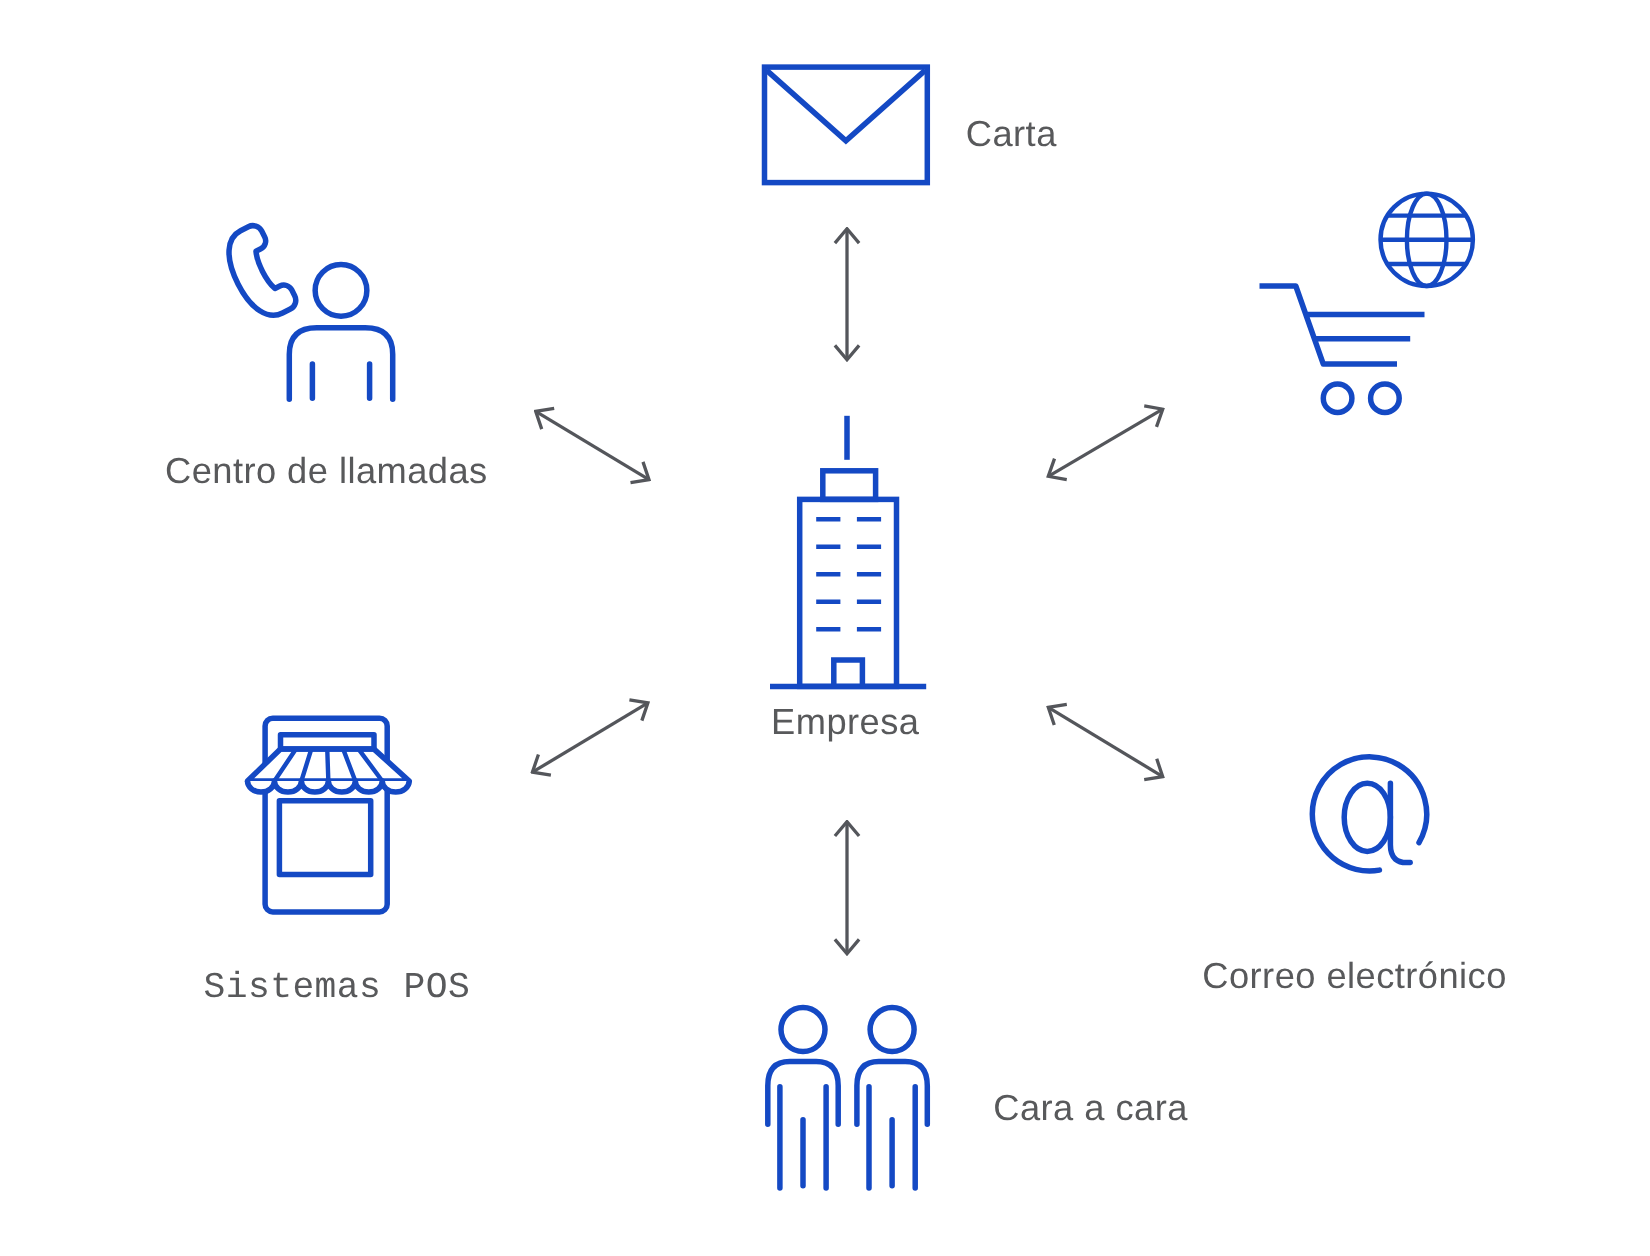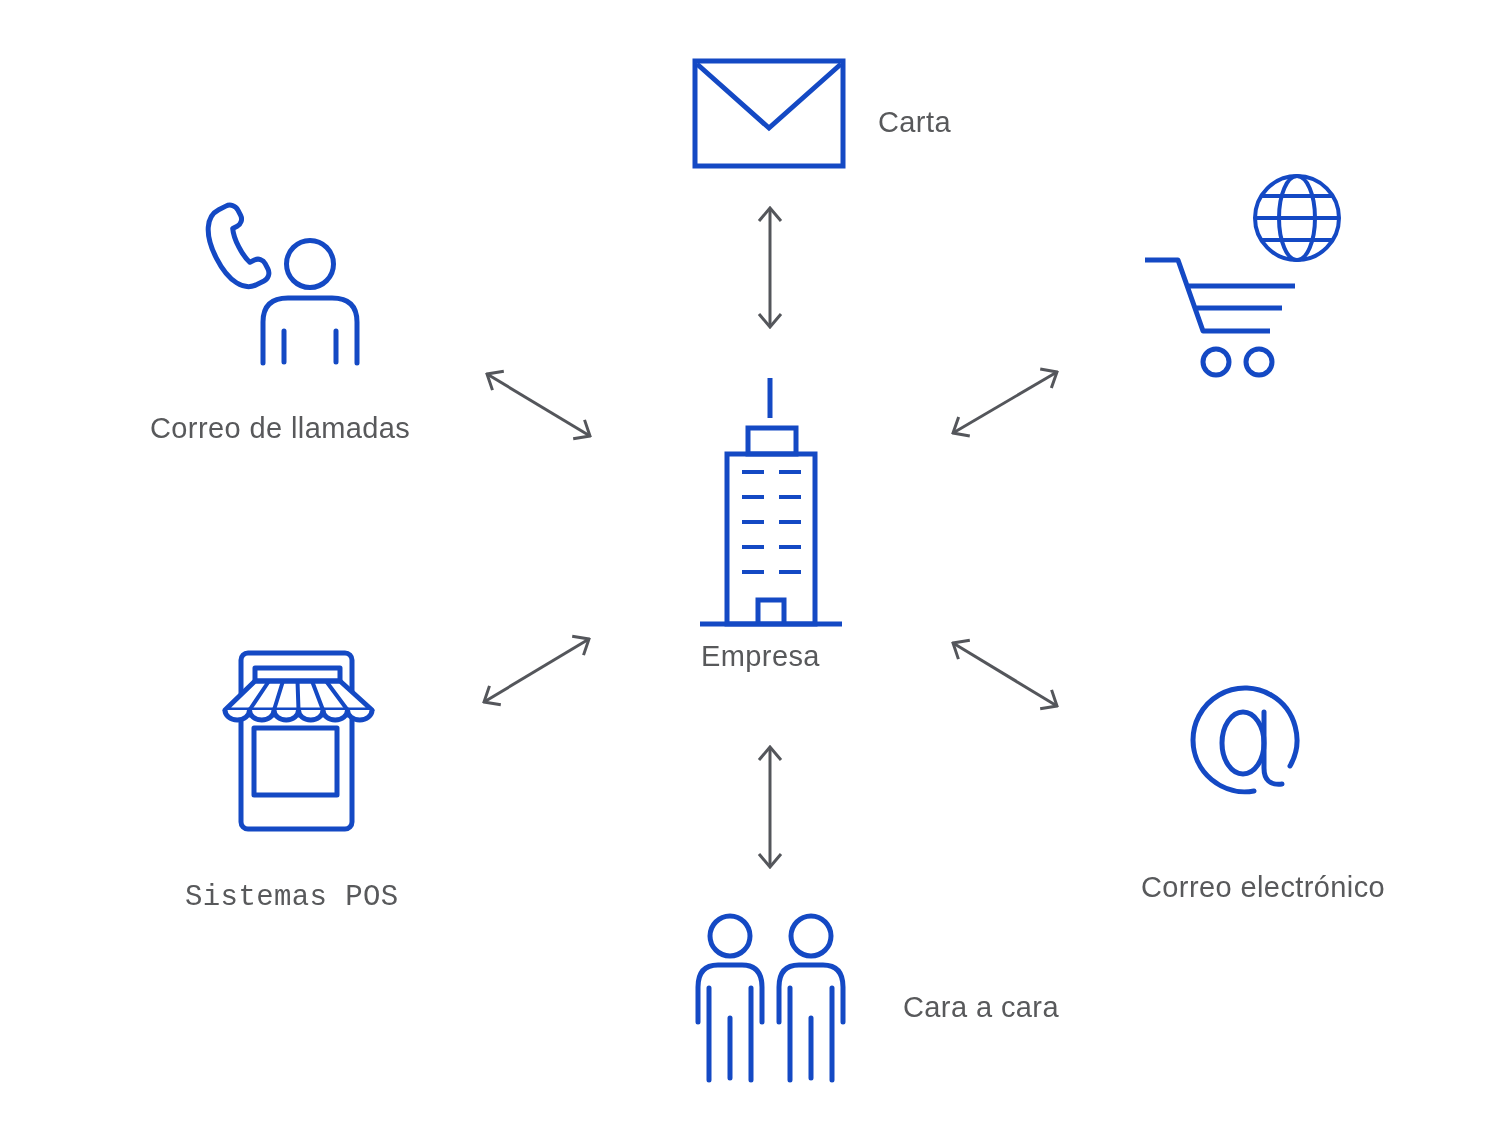--- a/index.html
+++ b/index.html
@@ -15,21 +15,21 @@
     background:var(--bg);
     overflow:hidden;
     font-family:"Liberation Sans", sans-serif;
   }
   .canvas svg{position:absolute;left:0;top:0;}
   .ic{stroke:var(--blue);fill:none;}
   .icf{fill:var(--bg);stroke:var(--blue);}
   .ar{stroke:var(--arrow);fill:none;}
   .label{
     position:absolute;
-    font-size:29px;
+    font-size:33px;
     line-height:36px;
     color:var(--txt);
     letter-spacing:.4px;
     white-space:nowrap;
   }
 </style>
 </head>
 <body>
 
 <div class="canvas">
@@ -107,19 +107,19 @@
       </g>
       <g>
         <circle class="ic" cx="811" cy="936" r="20"></circle>
         <path class="ic" d="M779,1022 V987 Q779,965 799,965 H823 Q843,965 843,987 V1022"></path>
         <path class="ic" d="M790,988 V1080 M832,988 V1080 M811,1018 V1078"></path>
       </g>
     </g>
   </svg>
 
   <div class="label" style="left:878px;top:104px;">Carta</div>
-  <div class="label" style="left:1093px;top:869px;margin-left:48px;">Correo electrónico</div>
+  <div class="label" style="left:1093px;top:869px;">Correo electrónico</div>
   <div class="label" style="left:903px;top:989px;text-align:right;">Cara a cara</div>
   <div class="label" style="left:185px;top:880px;font-family:Liberation Mono, monospace;">Sistemas POS</div>
-  <div class="label" style="left:150px;top:410px;">Correo de llamadas</div>
+  <div class="label" style="left:150px;top:410px;">Centro de llamadas</div>
   <div class="label" style="left:701px;top:638px;">Empresa</div>
 
 </div>
 
 </body></html>

